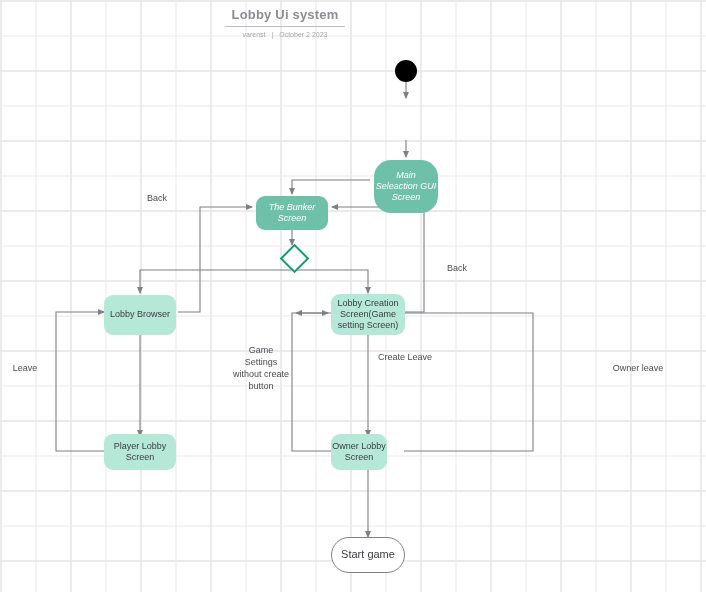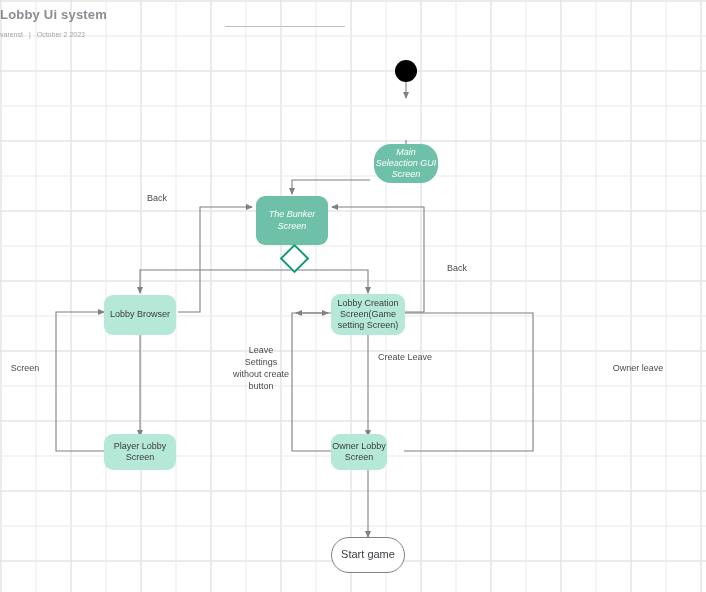--- a/index.html
+++ b/index.html
@@ -80,21 +80,21 @@
     color: #4a4a52;
     text-align: center;
     line-height: 1.35;
     white-space: pre-line;
   }
   #title-block {
     position: absolute;
     left: 0;
     top: 0;
     width: 570px;
-    text-align: left;
+    text-align: center;
   }
   #title-text {
     font-size: 13px;
     font-weight: bold;
     color: #8c8c95;
     margin-top: 7px;
     letter-spacing: 0.2px;
   }
   #title-rule {
     width: 120px;
@@ -151,44 +151,44 @@
       <path d="M140,293 L140,259 L196,259 L196,204" stroke="none" marker-end="none"></path>
     </g>
     <g fill="none" stroke="#7f7f86" stroke-width="1.1" marker-end="url(#arrow)">
       <path d="M332,451 L292,451 L292,313 L328,313"></path>
     </g>
   </svg>
 
   <div class="start-dot" style="left:395px; top:60px;"></div>
 
 
-  <div class="node node-dark" style="left:374px; top:144px; width:64px; height:39px;border-radius:17px;">Main Seleaction GUI Screen</div>
+  <div class="node node-dark" style="left:374px; top:160px; width:64px; height:53px;border-radius:17px;">Main Seleaction GUI Screen</div>
 
-  <div class="node node-dark" style="left:256px; top:196px; width:72px; height:49px;">The Bunker Screen</div>
+  <div class="node node-dark" style="left:256px; top:196px; width:72px; height:34px;">The Bunker Screen</div>
 
   <div class="decision" style="left:284px; top:248px;"></div>
 
   <div class="node node-light" style="left:104px; top:295px; width:72px; height:40px;">Lobby Browser</div>
 
   <div class="node node-light" style="left:331px; top:294px; width:74px; height:41px;">Lobby Creation Screen(Game setting Screen)</div>
 
   <div class="node node-light" style="left:104px; top:434px; width:72px; height:36px;">Player Lobby Screen</div>
 
   <div class="node node-light" style="left:331px; top:434px; width:56px; height:36px;">Owner Lobby Screen</div>
 
   <div class="node node-final" style="left:331px; top:537px; width:74px; height:36px;">Start game</div>
 
   <div class="edge-label" style="left:134px; top:192px; width:46px;">Back</div>
 
   <div class="edge-label" style="left:434px; top:262px; width:46px;">Back</div>
 
-  <div class="edge-label" style="left:2px; top:362px; width:46px;">Screen</div>
+  <div class="edge-label" style="left:2px; top:362px; width:46px;">Leave</div>
 
   <div class="edge-label" style="left:601px; top:362px; width:74px;">Owner leave</div>
 
-  <div class="edge-label" style="left:216px; top:344px; width:90px;">Leave
+  <div class="edge-label" style="left:216px; top:344px; width:90px;">Game
 Settings
 without create
 button</div>
 
   <div class="edge-label" style="left:378px; top:351px; width:80px; text-align:left;">Create Leave</div>
 
 </div>
 
 </body></html>

